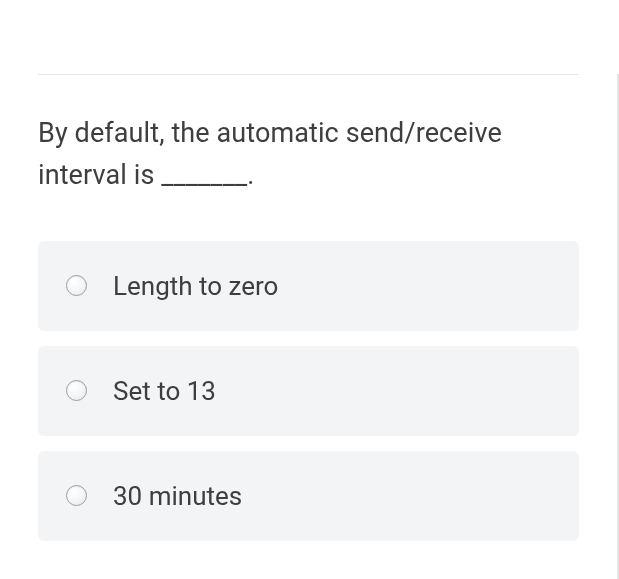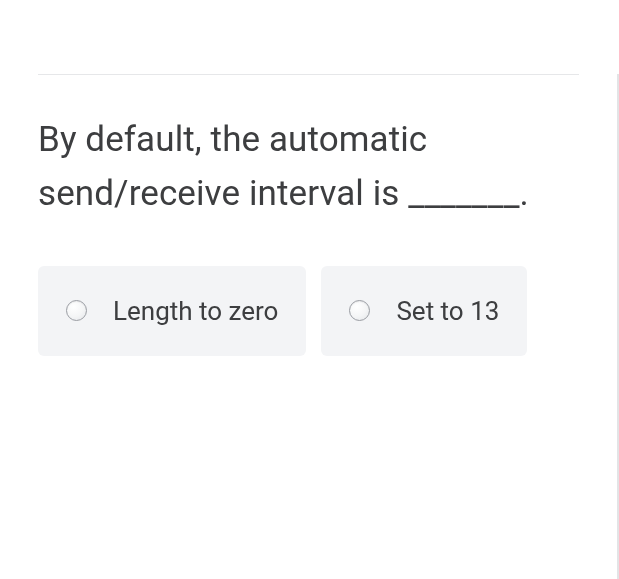--- a/index.html
+++ b/index.html
@@ -19,31 +19,31 @@
     border-right: 2px solid #e3e4e6;
     padding: 0 38px 0 38px;
   }
   .divider {
     border: none;
     border-top: 1px solid #e6e7e9;
     margin: 0;
     margin-top: 74px;
   }
   .question {
-    font-size: 35px;
+    font-size: 27px;
     line-height: 1.55;
     color: #3d3e40;
     margin-top: 38px;
     margin-bottom: 44px;
     font-weight: 400;
     letter-spacing: 0.1px;
   }
   .options {
     display: flex;
-    flex-direction: row;
+    flex-direction: column;
     gap: 15px;
   }
   .option {
     display: flex;
     align-items: center;
     background: #f3f4f6;
     border-radius: 6px;
     padding: 30px 28px;
     cursor: pointer;
   }
@@ -76,15 +76,19 @@
     <div class="option">
       <span class="radio"></span>
       <span class="option-label">Length to zero</span>
     </div>
 
     <div class="option">
       <span class="radio"></span>
       <span class="option-label">Set to 13</span>
     </div>
 
+    <div class="option">
+      <span class="radio"></span>
+      <span class="option-label">30 minutes</span>
+    </div>
 
   </div>
 </div>
 
 </body></html>

